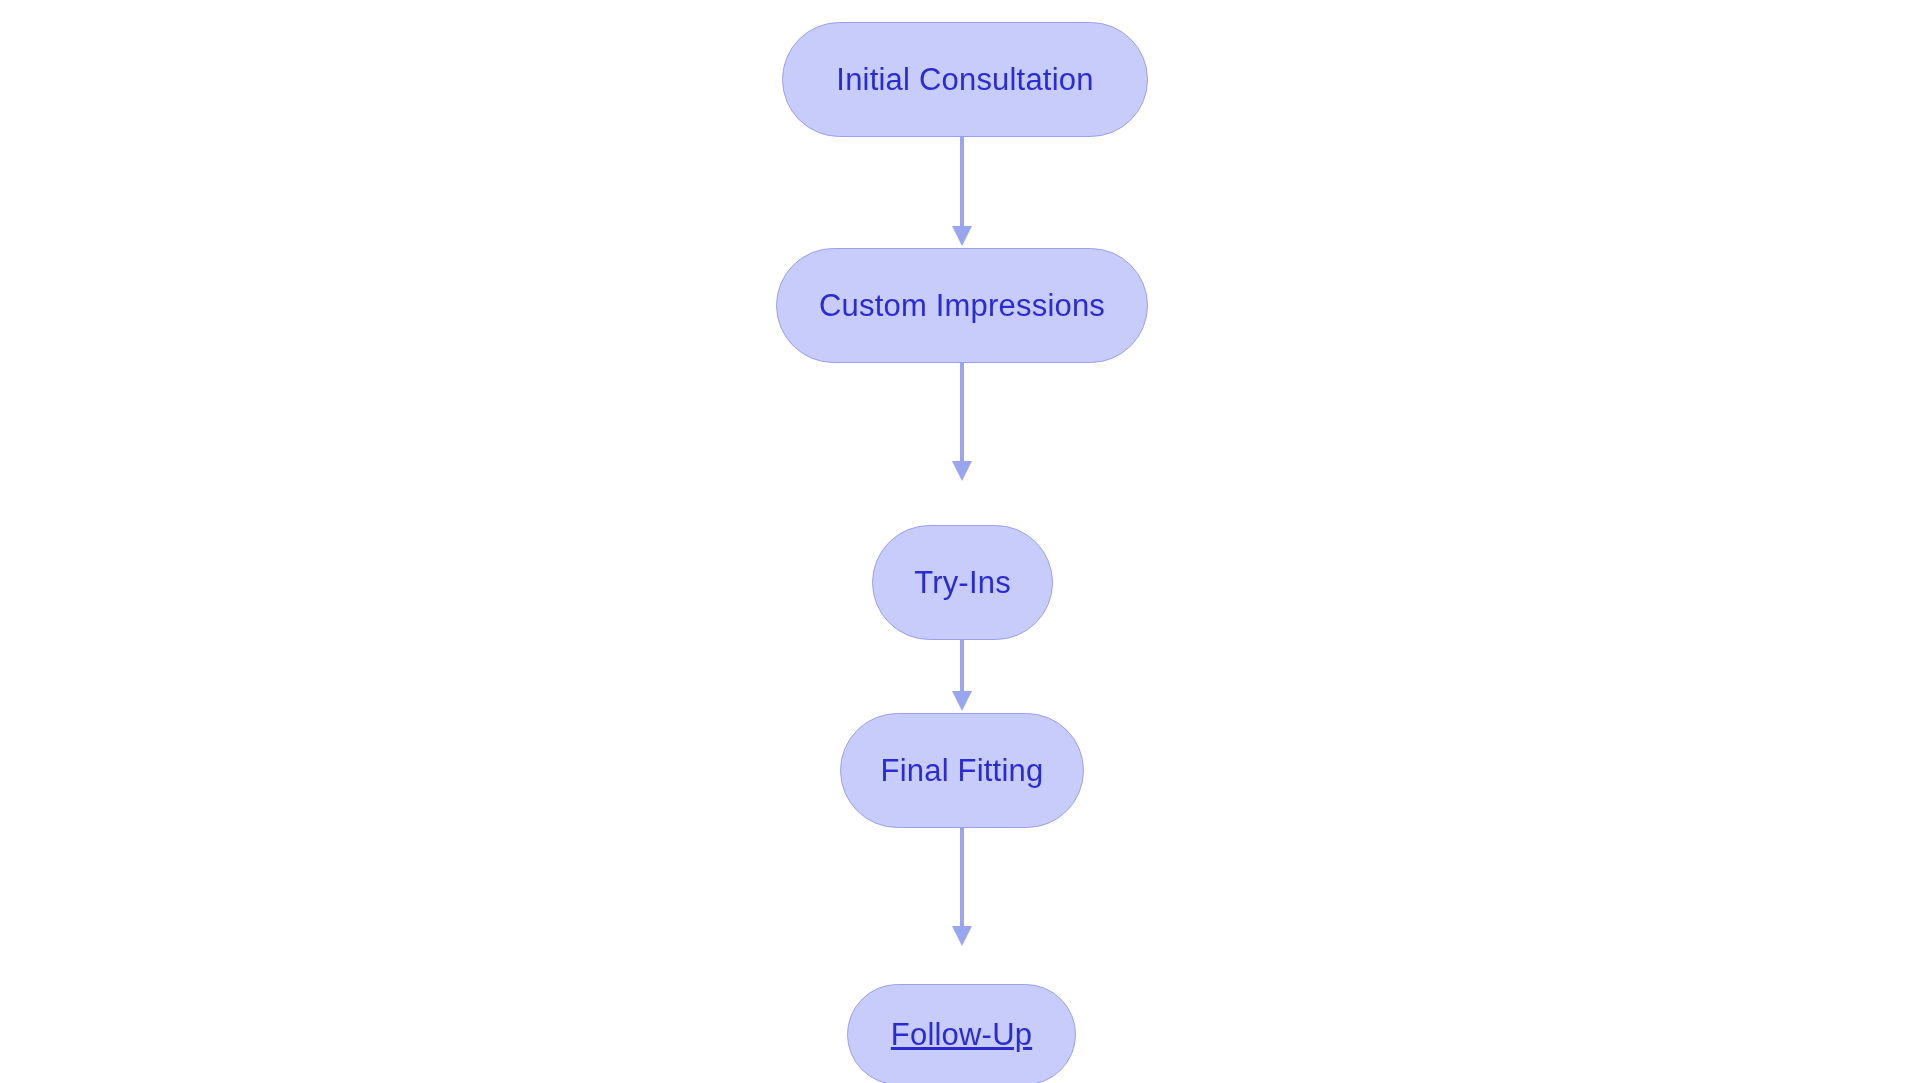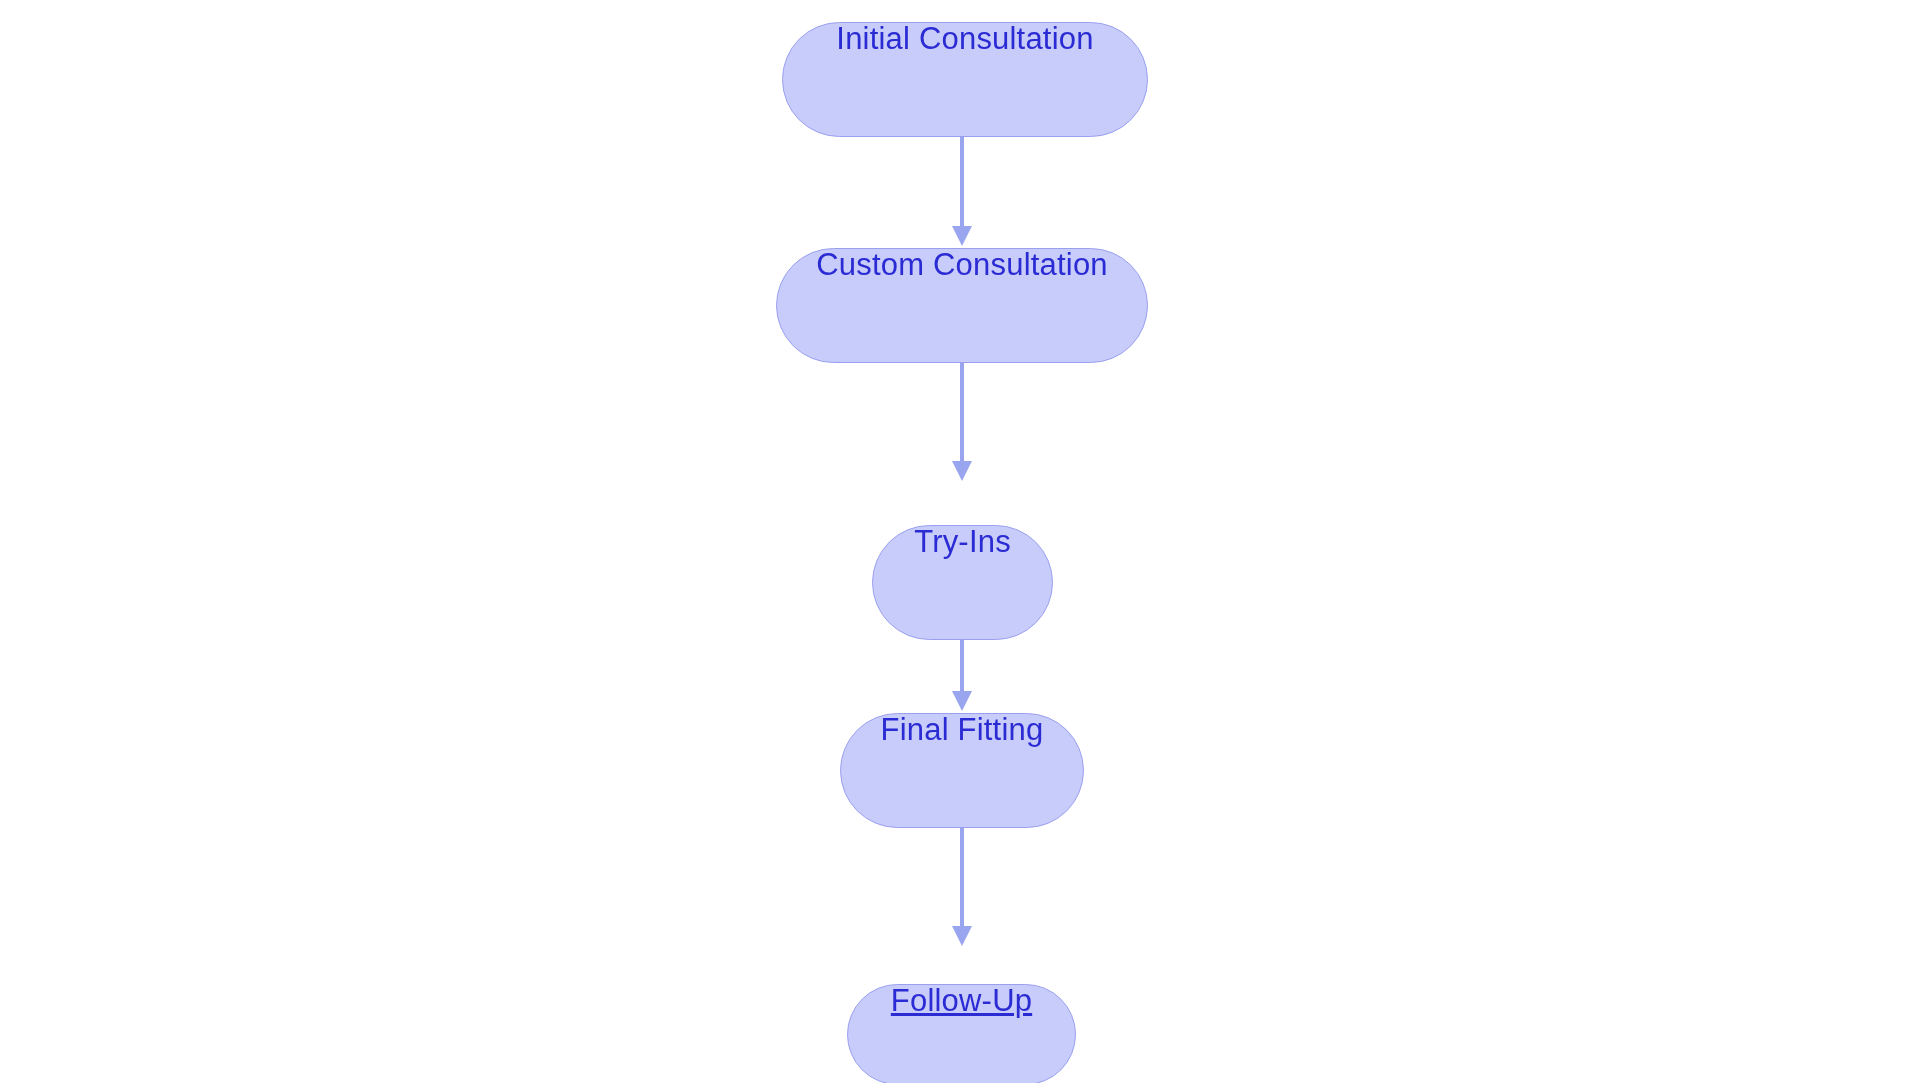--- a/index.html
+++ b/index.html
@@ -28,21 +28,21 @@
     top: 0;
     width: 1920px;
     height: 1083px;
     pointer-events: none;
   }
 
   .flow-node {
     position: absolute;
     box-sizing: border-box;
     display: flex;
-    align-items: flex-start;
+    align-items: center;
     justify-content: center;
     background: #c8ccfa;
     border: 1px solid #9aa0f0;
     border-radius: 9999px;
     color: #2b2bd4;
     white-space: nowrap;
   }
 
   .flow-node .node-label {
     font-family: "Liberation Sans", sans-serif;
@@ -80,21 +80,21 @@
       <polygon points="952,926 972,926 962,946" fill="#9aa5f0"></polygon>
     </g>
 
   </svg>
 
   <div class="flow-node" id="node-0" style="left: 782px; top: 22px; width: 366px; height: 115px;">
     <span class="node-label">Initial Consultation</span>
   </div>
 
   <div class="flow-node" id="node-1" style="left: 776px; top: 248px; width: 372px; height: 115px;">
-    <span class="node-label">Custom Consultation</span>
+    <span class="node-label">Custom Impressions</span>
   </div>
 
   <div class="flow-node" id="node-2" style="left: 872px; top: 483px; width: 181px; height: 115px; margin-top: 42px;">
     <span class="node-label">Try-Ins</span>
   </div>
 
   <div class="flow-node" id="node-3" style="left: 840px; top: 713px; width: 244px; height: 115px;">
     <span class="node-label">Final Fitting</span>
   </div>
 

